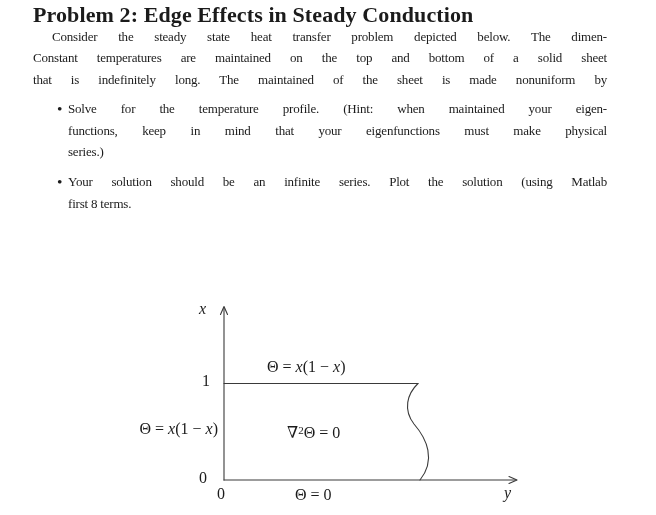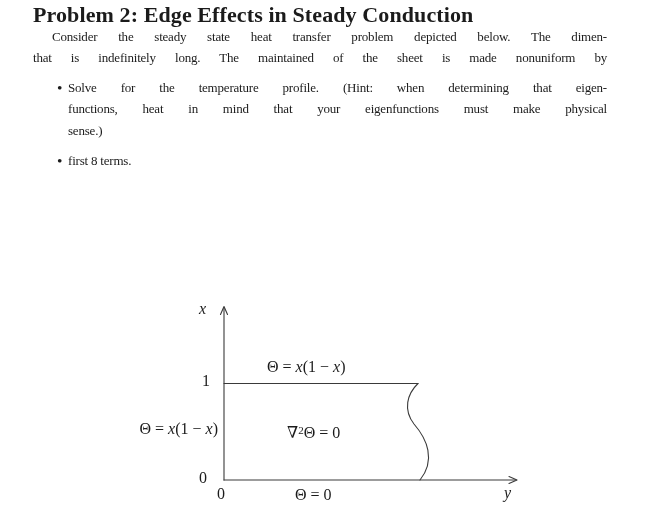--- a/index.html
+++ b/index.html
@@ -82,32 +82,34 @@
   .fig-label.right { text-align: right; }
 </style>
 </head>
 <body>
 
 <div class="doc">
   <div class="title">Problem 2: Edge Effects in Steady Conduction</div>
 
   <div class="para">
     <div class="line indent">Consider the steady state heat transfer problem depicted below.  The dimen-</div>
+    <div class="line">Constant temperatures are maintained on the top and bottom of a solid sheet</div>
     <div class="line">that is indefinitely long.  The maintained of the sheet is made nonuniform by</div>
   </div>
 
   <div class="bullet-item first">
     <span class="bullet-marker">•</span>
-    <div class="line">Solve for the temperature profile.  (Hint:  when determining that eigen-</div>
-    <div class="line">functions, heat in mind that your eigenfunctions must make physical</div>
-    <div class="line noj">sense.)</div>
+    <div class="line">Solve for the temperature profile.  (Hint:  when maintained your eigen-</div>
+    <div class="line">functions, keep in mind that your eigenfunctions must make physical</div>
+    <div class="line noj">series.)</div>
   </div>
 
   <div class="bullet-item second">
     <span class="bullet-marker">•</span>
+    <div class="line">Your solution should be an infinite series.  Plot the solution (using Matlab</div>
     <div class="line noj">first 8 terms.</div>
   </div>
 </div>
 
 <div class="figure">
   <svg width="656" height="515" viewBox="0 0 656 515">
     <g stroke="#3a3a3a" stroke-width="1.1" fill="none" stroke-linecap="round" stroke-linejoin="round">
       <path d="M224 308 V480"></path>
       <path d="M220.5 314.5 L224 306.5 L227.5 314.5"></path>
       <path d="M224 480 H516"></path>

